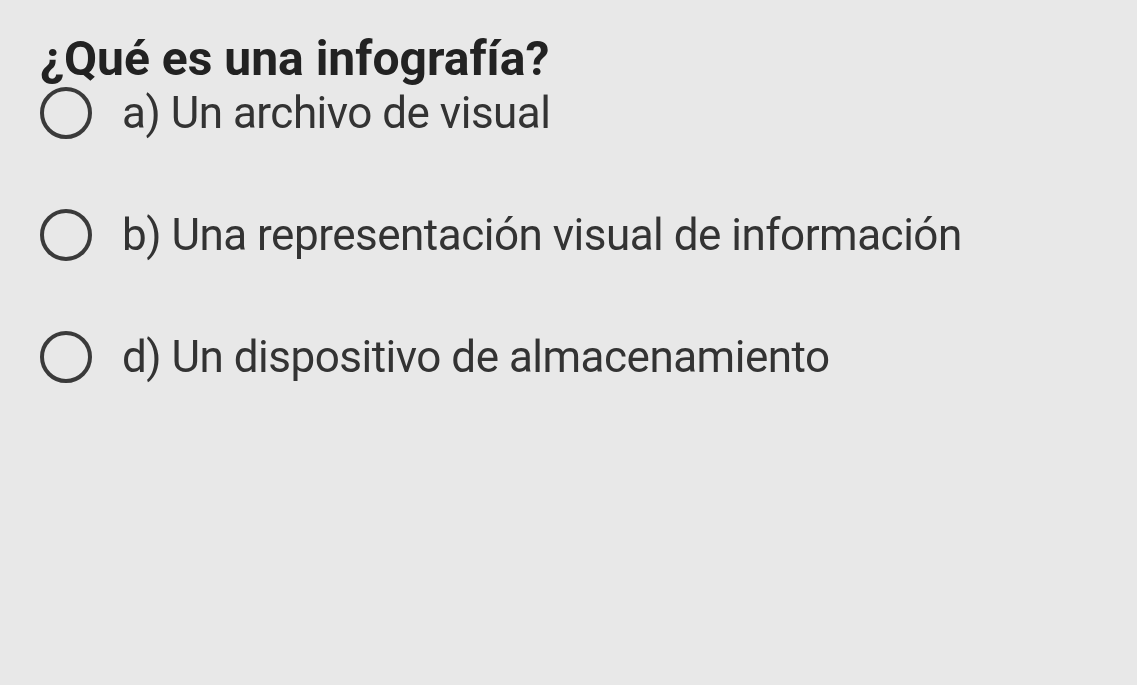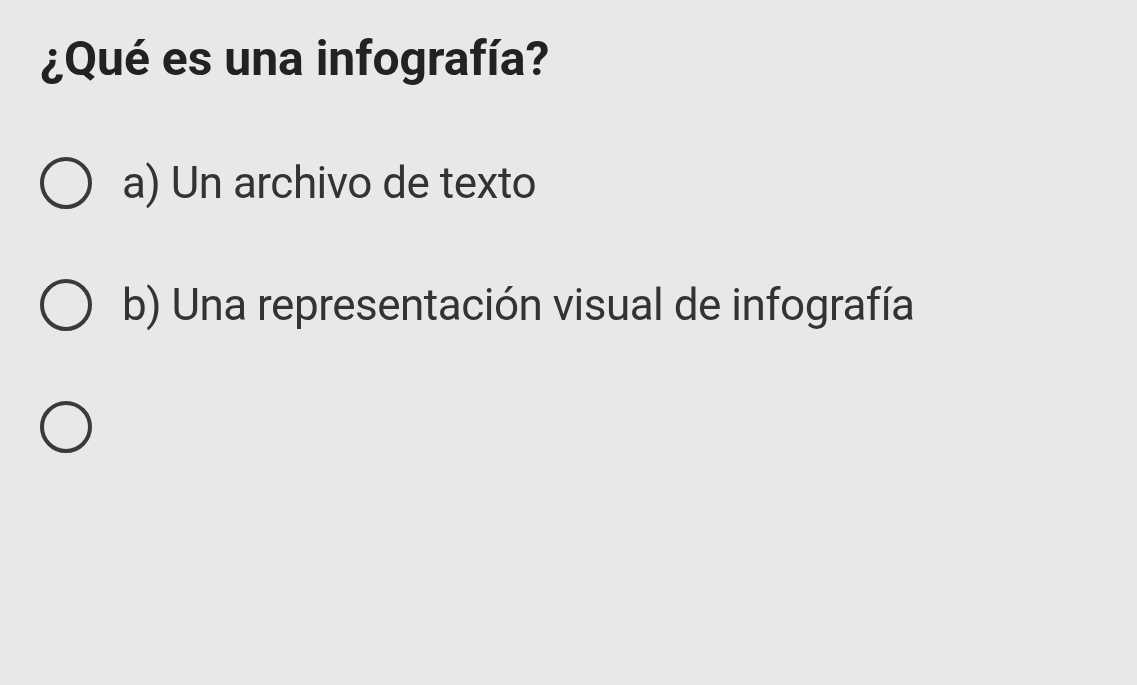--- a/index.html
+++ b/index.html
@@ -11,21 +11,20 @@
       font-family: Roboto, Arial, sans-serif;
       background: #e8e8e8;
       width: 1137px;
       height: 685px;
       padding: 30px 40px;
     }
     .question-title {
       font-size: 48px;
       font-weight: 700;
       color: #222;
-      margin-bottom: 70px;
     }
     .options {
       display: flex;
       flex-direction: column;
       gap: 70px;
     }
     .option {
       display: flex;
       align-items: center;
       gap: 30px;
@@ -46,22 +45,23 @@
     }
   </style>
 </head>
 <body>
 
 <div class="question-title">¿Qué es una infografía?</div>
 
 <div class="options">
   <div class="option">
     <div class="radio-circle"></div>
-    <span class="option-label">a) Un archivo de texto</span>
+    <span class="option-label">a) Un archivo de visual</span>
   </div>
   <div class="option">
     <div class="radio-circle"></div>
-    <span class="option-label">b) Una representación visual de infografía</span>
+    <span class="option-label">b) Una representación visual de información</span>
   </div>
   <div class="option">
     <div class="radio-circle"></div>
+    <span class="option-label">d) Un dispositivo de almacenamiento</span>
   </div>
 </div>
 
 </body></html>

